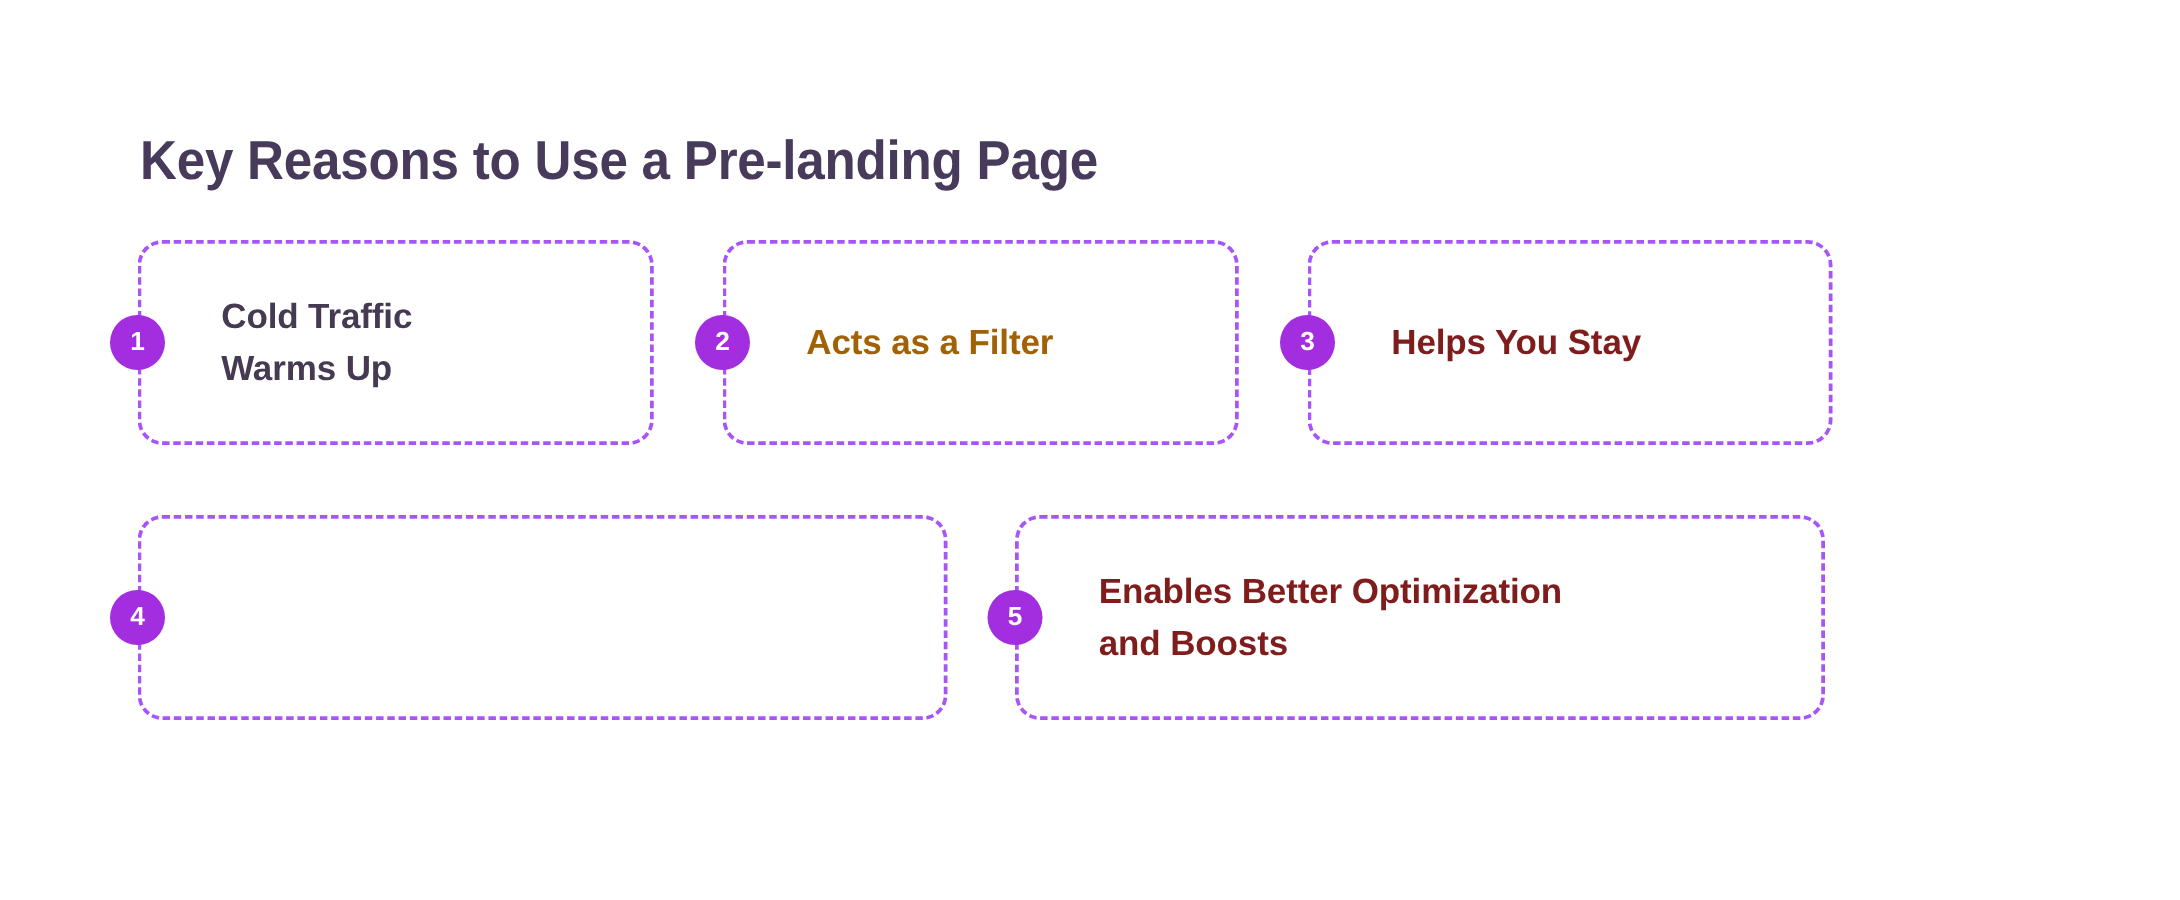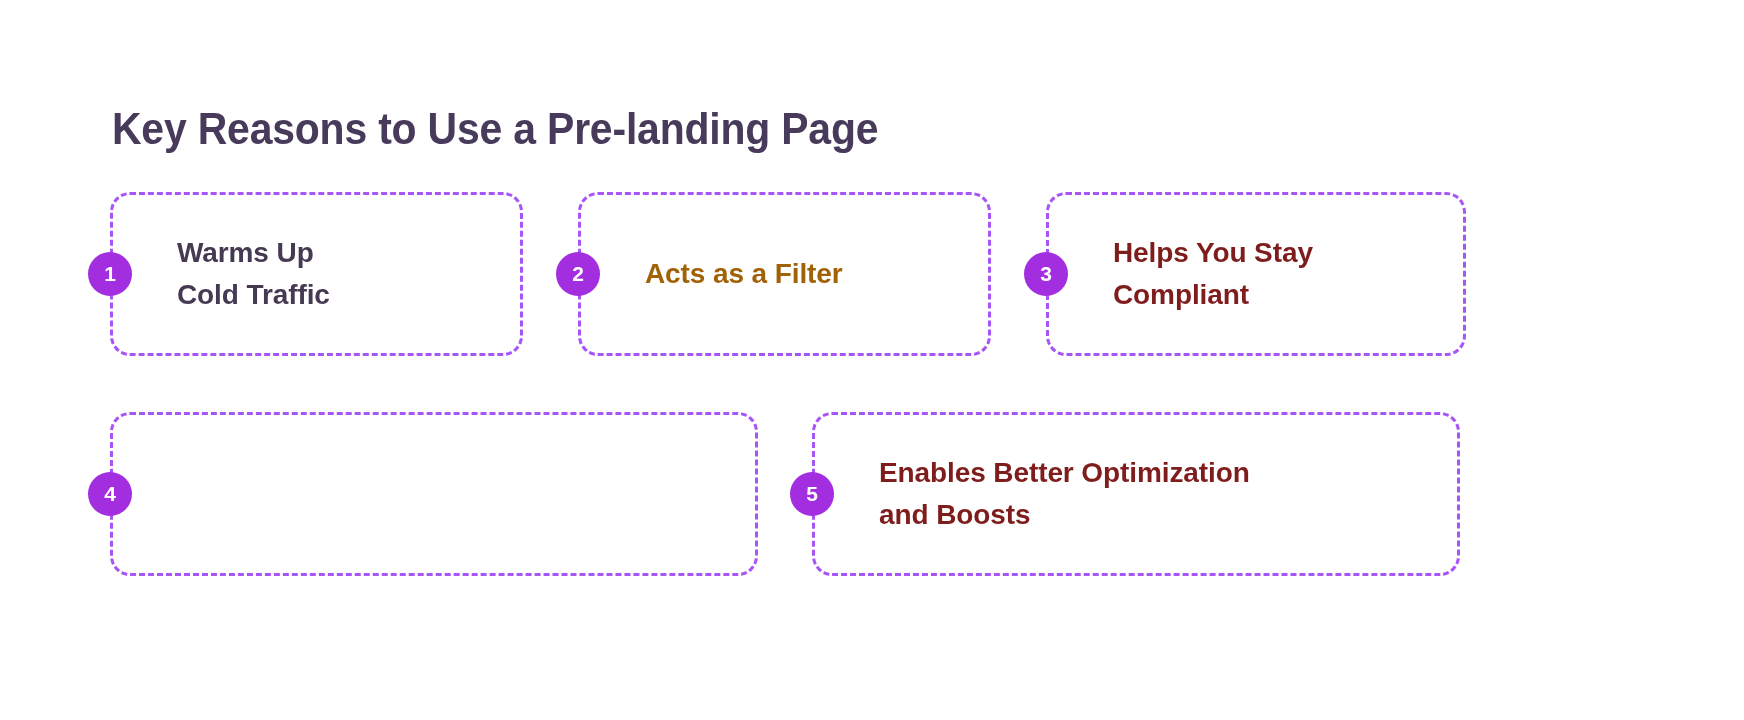--- a/index.html
+++ b/index.html
@@ -111,37 +111,36 @@
 
   <h1 class="page-title" style="color: rgb(71, 58, 90);">Key Reasons to Use a Pre-landing Page</h1>
 
   <div class="rows">
 
     <div class="row row-one">
 
       <div class="card card-1" style="border-color: rgb(168, 85, 247);">
         <span class="badge" style="background: rgb(162, 46, 224); color: rgb(255, 255, 255);">1</span>
         <div class="card-text" style="color: rgb(69, 58, 82);">
+          <span class="line">Cold Traffic</span>
           <span class="line">Warms Up</span>
-          <span class="line">Cold Traffic</span>
         </div>
       </div>
 
       <div class="card card-2" style="border-color: rgb(168, 85, 247);">
         <span class="badge" style="background: rgb(162, 46, 224); color: rgb(255, 255, 255);">2</span>
         <div class="card-text" style="color: #a16207;">
           <span class="line">Acts as a Filter</span>
         </div>
       </div>
 
       <div class="card card-3" style="border-color: rgb(168, 85, 247);">
         <span class="badge" style="background: rgb(162, 46, 224); color: rgb(255, 255, 255);">3</span>
         <div class="card-text" style="color: #7f1d1d;">
           <span class="line">Helps You Stay</span>
-          <span class="line">Compliant</span>
         </div>
       </div>
 
     </div>
 
     <div class="row row-two">
 
       <div class="card card-4" style="border-color: rgb(168, 85, 247);">
         <span class="badge" style="background: rgb(162, 46, 224); color: rgb(255, 255, 255);">4</span>
       </div>

